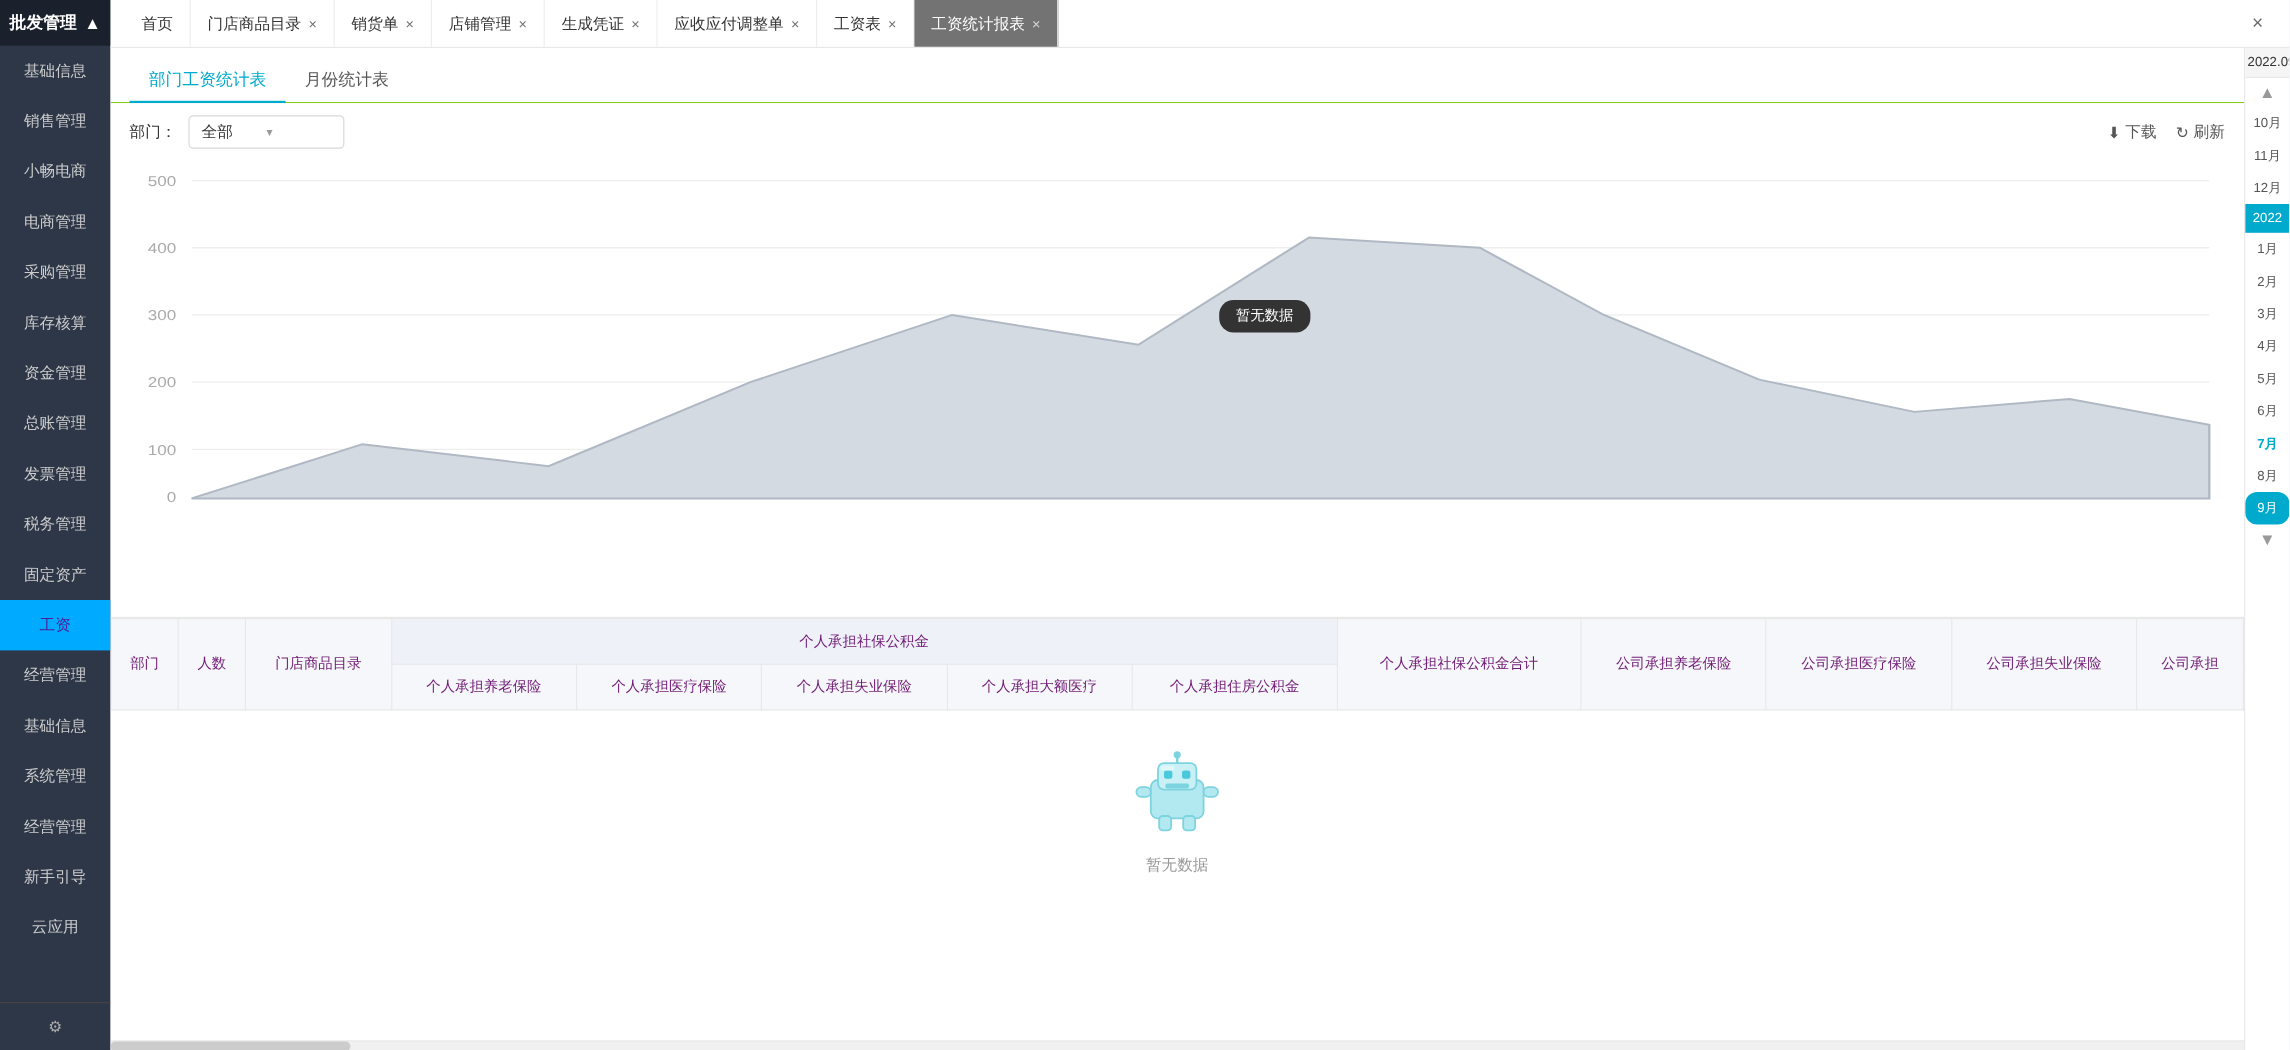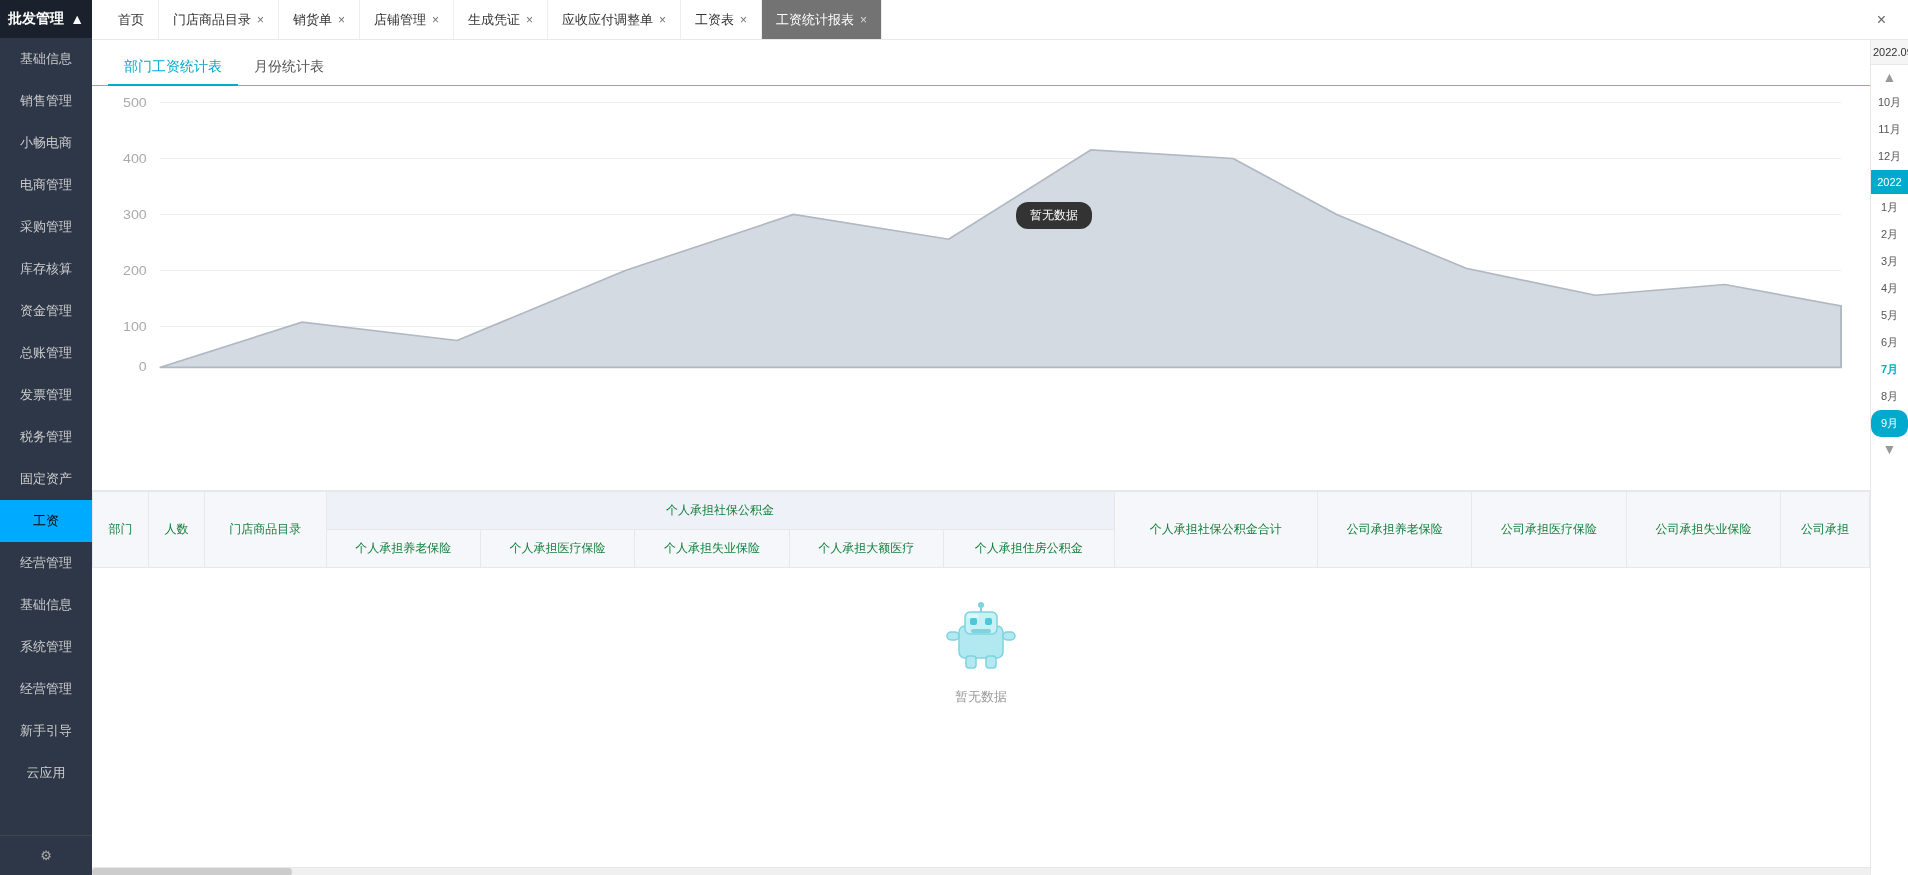--- a/index.html
+++ b/index.html
@@ -2,21 +2,21 @@
 <html><head>
   <meta charset="utf-8">
   <style>
     * { margin: 0; padding: 0; box-sizing: border-box; }
     body { font-family: "Microsoft YaHei", "PingFang SC", sans-serif; font-size: 13px; display: flex; height: 875px; overflow: hidden; background: #f0f2f5; }
 
     
     .sidebar { width: 92px; background: #2d3748; color: #ccc; display: flex; flex-direction: column; height: 100%; flex-shrink: 0; }
     .sidebar-header { background: #1a202c; color: #fff; padding: 10px 8px; display: flex; align-items: center; justify-content: space-between; font-size: 14px; font-weight: bold; }
     .sidebar-item { padding: 12px 8px; text-align: center; cursor: pointer; font-size: 13px; color: #ccc; }
-    .sidebar-item.active { background: #00aaff; color: #000000; }
+    .sidebar-item.active { background: #00aaff; color: #4c1d95; }
     .sidebar-footer { margin-top: auto; padding: 12px 8px; text-align: center; color: #aaa; border-top: 1px solid #444; }
 
     
     .main { flex: 1; display: flex; flex-direction: column; overflow: hidden; }
 
     
     .tabbar { background: #fff; border-bottom: 1px solid #e8e8e8; display: flex; align-items: center; padding: 0 12px; height: 40px; flex-shrink: 0; overflow: hidden; }
     .tab { display: flex; align-items: center; padding: 0 14px; height: 40px; font-size: 13px; color: #333; cursor: pointer; border-right: 1px solid #eee; white-space: nowrap; flex-shrink: 0; }
     .tab.active { background: #737373; color: #fff; }
     .tab .close-icon { margin-left: 6px; font-size: 12px; color: inherit; opacity: 0.7; }
@@ -51,21 +51,21 @@
     .chart-tooltip { position: absolute; top: 38%; left: 52%; background: #333; color: #fff; border-radius: 12px; padding: 5px 14px; font-size: 12px; pointer-events: none; white-space: nowrap; }
 
     
     .chart-svg { width: 100%; height: 100%; }
 
     
     .table-section { flex: 1; display: flex; flex-direction: column; overflow: hidden; border-top: 1px solid #e8e8e8; }
     .table-outer { overflow: auto; flex: 1; }
     table { width: 100%; border-collapse: collapse; font-size: 12px; }
     thead tr { background: #f5f7fa; }
-    thead th { padding: 10px 8px; border: 1px solid #e8e8e8; text-align: center; font-weight: normal; color: #15803d; white-space: nowrap; font-size: 12px; }
+    thead th { padding: 10px 8px; border: 1px solid #e8e8e8; text-align: center; font-weight: normal; color: #701a75; white-space: nowrap; font-size: 12px; }
     thead .group-header { background: #eef2f8; }
     tbody tr td { padding: 10px 8px; border: 1px solid #e8e8e8; text-align: center; }
 
     
     .empty-state { display: flex; flex-direction: column; align-items: center; justify-content: center; padding: 30px; }
     .empty-icon { width: 80px; height: 80px; position: relative; margin-bottom: 10px; }
     .empty-text { color: #999; font-size: 13px; }
 
     
     .right-cal { width: 38px; background: #fff; border-left: 1px solid #e8e8e8; display: flex; flex-direction: column; align-items: center; overflow: hidden; flex-shrink: 0; }
@@ -156,20 +156,39 @@
 
     <div class="page-panel">
 
       <div class="sub-tabbar">
         <div id="sub-tabs-container" style="display:flex;">
             <div class="sub-tab active">部门工资统计表</div>
             <div class="sub-tab">月份统计表</div>
           </div>
       </div>
 
+      <div class="toolbar">
+        <div class="toolbar-left">
+          <span class="dept-label">部门：</span>
+          <div class="dept-select">
+            <span>全部</span>
+            <span class="arrow">▾</span>
+          </div>
+        </div>
+        <div class="toolbar-right">
+          <div class="toolbar-btn">
+            <span>⬇</span>
+            <span>下载</span>
+          </div>
+          <div class="toolbar-btn">
+            <span>↻</span>
+            <span>刷新</span>
+          </div>
+        </div>
+      </div>
 
       <div class="chart-area">
         <div class="chart-container">
           <svg class="chart-svg" viewBox="0 0 1350 260" preserveAspectRatio="none">
 
             <text x="30" y="10" font-size="11" fill="#aaa" text-anchor="end">500</text>
             <text x="30" y="62" font-size="11" fill="#aaa" text-anchor="end">400</text>
             <text x="30" y="114" font-size="11" fill="#aaa" text-anchor="end">300</text>
             <text x="30" y="166" font-size="11" fill="#aaa" text-anchor="end">200</text>
             <text x="30" y="218" font-size="11" fill="#aaa" text-anchor="end">100</text>

